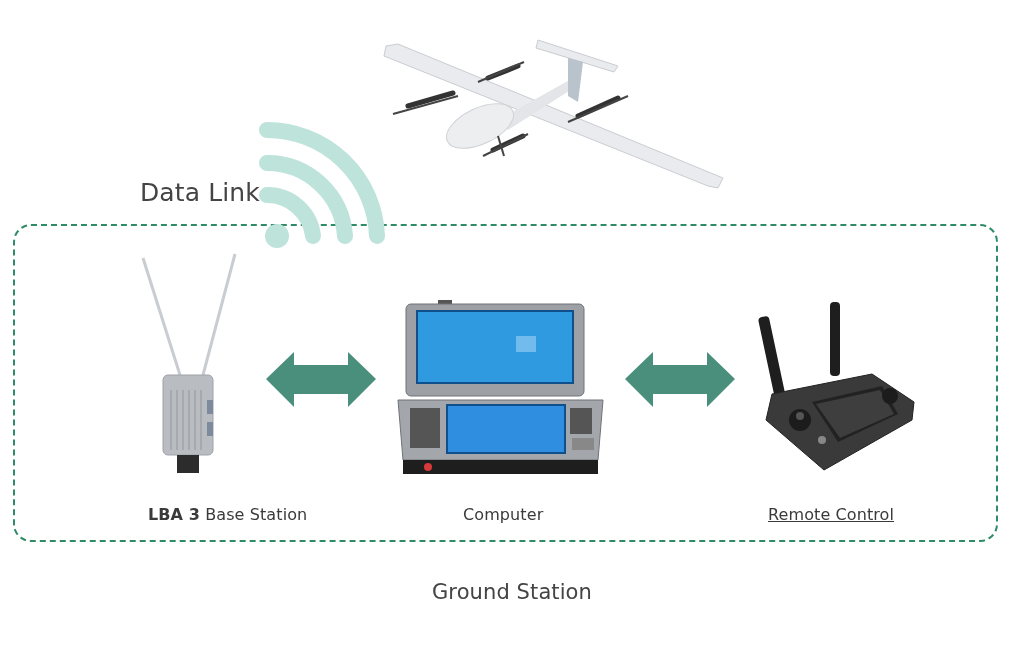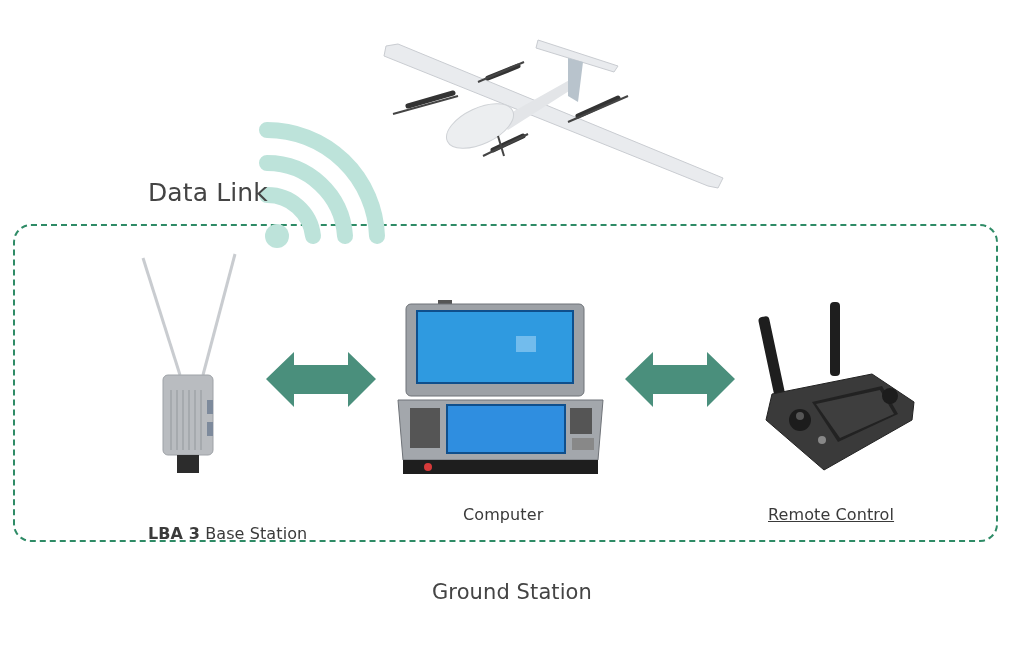--- a/index.html
+++ b/index.html
@@ -1,20 +1,20 @@
 <!DOCTYPE html>
 <html><head>
 <meta charset="utf-8">
 <style>
   html, body { margin:0; padding:0; }
   body { width:1024px; height:669px; background:#ffffff; position:relative; overflow:hidden; font-family:"DejaVu Sans", sans-serif; color:#3d3d3d; }
   .abs { position:absolute; }
   .label { position:absolute; font-size:16px; color:#3a3a3a; white-space:nowrap; letter-spacing:0.1px; }
   .label b { font-weight:600; }
-  #data-link-label { left:148px; top:178px; font-size:25px; color:#444; }
+  #data-link-label { left:140px; top:178px; font-size:25px; color:#444; }
   #ground-title { left:0; width:1024px; top:580px; text-align:center; font-size:21px; color:#444; }
   #ground-box { left:13px; top:224px; width:985px; height:318px; border:2.5px dashed #2e8b66; border-radius:18px; box-sizing:border-box; }
   svg { position:absolute; overflow:visible; }
 </style>
 </head>
 <body>
 
 <div id="ground-box" class="abs"></div>
 
 <svg style="left:255px;top:118px;" width="140" height="135" viewBox="0 0 140 135">
@@ -99,20 +99,20 @@
   <rect x="68" y="0" width="10" height="74" rx="4" fill="#1e1e1e"></rect>
   <polygon points="10,92 110,72 152,100 150,118 62,168 4,118" fill="#3a3a3a" stroke="#222"></polygon>
   <polygon points="50,100 120,84 136,112 76,140" fill="#222"></polygon>
   <polygon points="54,102 118,88 132,112 78,136" fill="#3e3e3e"></polygon>
   <circle cx="38" cy="118" r="11" fill="#1c1c1c"></circle>
   <circle cx="38" cy="114" r="4" fill="#555"></circle>
   <circle cx="128" cy="94" r="8" fill="#1c1c1c"></circle>
   <circle cx="60" cy="138" r="4" fill="#888"></circle>
 </svg>
 
-<div class="label" style="left:148px;top:524px;">
+<div class="label" style="left:148px;top:505px;">
   <b>LBA 3</b>
   <span>Base Station</span>
 </div>
 <div class="label" style="left:463px;top:505px;">Computer</div>
 <div class="label" style="left:768px;top:505px;text-decoration:underline;">Remote Control</div>
 
 <div id="ground-title" class="label">Ground Station</div>
 
 </body></html>

